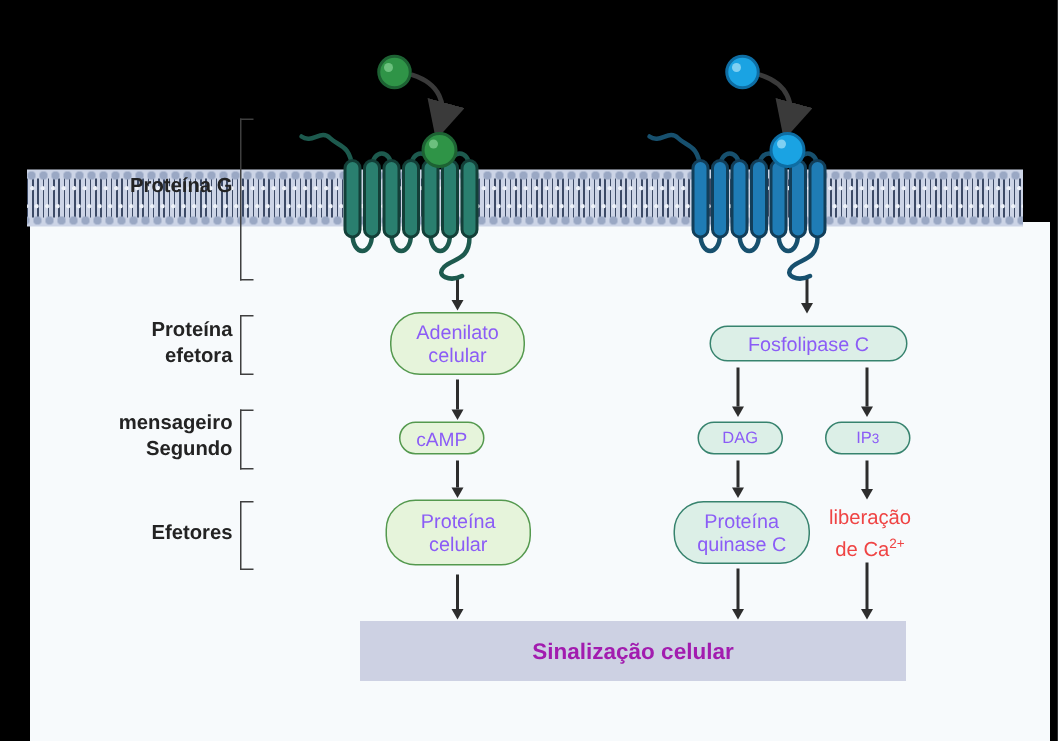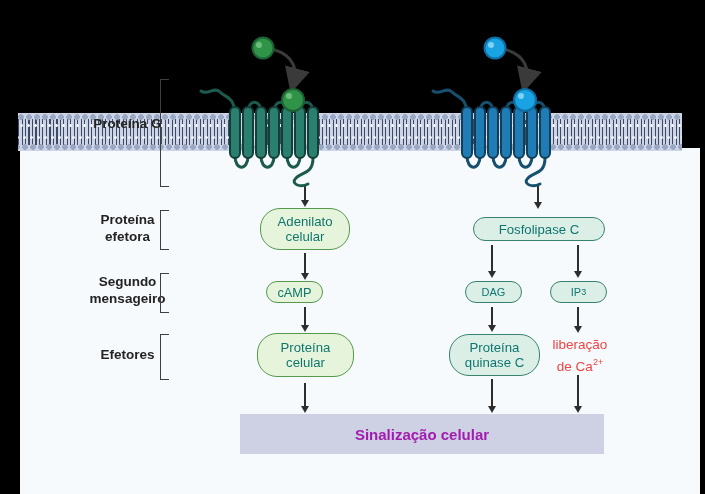--- a/index.html
+++ b/index.html
@@ -15,25 +15,25 @@
           font-family:"Liberation Sans",sans-serif;color:var(--text);}
   .cell{position:absolute;left:20px;top:148px;width:680px;height:346px;background:var(--cell-bg);}
   .membrane{position:absolute;left:18px;top:113px;width:664px;height:38px;
     background:
       radial-gradient(circle 3px at 4px 4px, var(--membrane-head) 2.7px, rgba(0,0,0,0) 3px) left -1px top 0 / 8px 8px repeat-x,
       radial-gradient(circle 3px at 4px 4px, var(--membrane-head) 2.7px, rgba(0,0,0,0) 3px) left 3px bottom 0 / 8px 8px repeat-x,
       radial-gradient(circle at 1.5px 1.5px, #eef2f9 1.2px, rgba(0,0,0,0) 1.6px) left 2px top 11px / 7px 4px repeat-x,
       radial-gradient(circle at 1.5px 1.5px, #eef2f9 1.2px, rgba(0,0,0,0) 1.6px) left 5px top 23px / 7px 4px repeat-x,
       repeating-linear-gradient(90deg, var(--membrane-tail) 0 1px, rgba(0,0,0,0) 1px 3.5px) 0 6px / 100% 26px no-repeat,
       var(--membrane-base);}
-  .rowlabel{position:absolute;left:20px;width:135px;text-align:center;font-weight:700;
-            font-size:13.5px;line-height:16.5px;color:#232323;padding-left:40px;}
+  .rowlabel{position:absolute;left:20px;width:135px;text-align:right;font-weight:700;
+            font-size:13.5px;line-height:16.5px;color:#232323;}
   .bracket{position:absolute;left:160px;width:8px;border:1.6px solid #3f3f3f;border-right:none;}
   .box{position:absolute;display:flex;align-items:center;justify-content:center;text-align:center;
-       font-size:13.2px;line-height:15px;color:#0f766e;box-sizing:border-box;}
+       font-size:13.2px;line-height:15px;color:#8b5cf6;box-sizing:border-box;}
   .green{background:var(--green-fill);border:1.6px solid var(--green-border);}
   .mint{background:var(--mint-fill);border:1.6px solid var(--mint-border);}
   .arr{position:absolute;width:2px;background:var(--arrow);}
   .arr::after{content:'';position:absolute;left:-3.5px;bottom:-7px;border:4.5px solid transparent;
               border-top:7px solid var(--arrow);border-bottom:none;}
   .bar{position:absolute;left:240px;top:414px;width:364px;height:40px;background:var(--bar-bg);
        display:flex;align-items:center;justify-content:center;font-weight:700;font-size:15px;color:#a21caf;}
   .freetext{position:absolute;text-align:center;font-size:13.5px;line-height:16.5px;color:#ef4444;}
   .rsvg{position:absolute;overflow:visible;}
   .helix-l{fill:var(--receptor-left-fill);stroke:var(--receptor-left-dark);stroke-width:2;}
@@ -56,22 +56,22 @@
   <div class="rowlabel" style="top:116px;z-index:5;">Proteína G</div>
   <div class="bracket" style="top:79px;height:106px;"></div>
 
   <div class="rowlabel" style="top:212px;">
     <div>Proteína</div>
     <div>efetora</div>
   </div>
   <div class="bracket" style="top:210px;height:38px;"></div>
 
   <div class="rowlabel" style="top:274px;">
+    <div>mensageiro</div>
     <div>Segundo</div>
-    <div>mensageiro</div>
   </div>
   <div class="bracket" style="top:273px;height:38px;"></div>
 
   <div class="rowlabel" style="top:347px;">Efetores</div>
   <div class="bracket" style="top:334px;height:44px;"></div>
 
   <svg class="rsvg" style="left:218px;top:72px;z-index:4;" width="110" height="125" viewBox="0 0 110 125">
     <defs>
         <marker id="ah-l" markerWidth="8" markerHeight="8" refX="4" refY="4" orient="auto">
       <path d="M0 0 L8 4 L0 8 Z" fill="#3a3a3a"></path>

